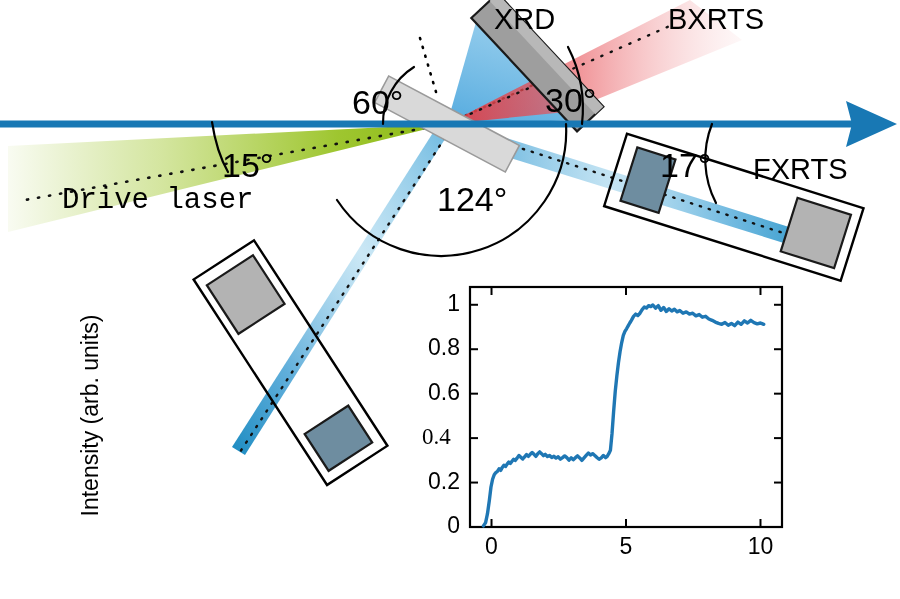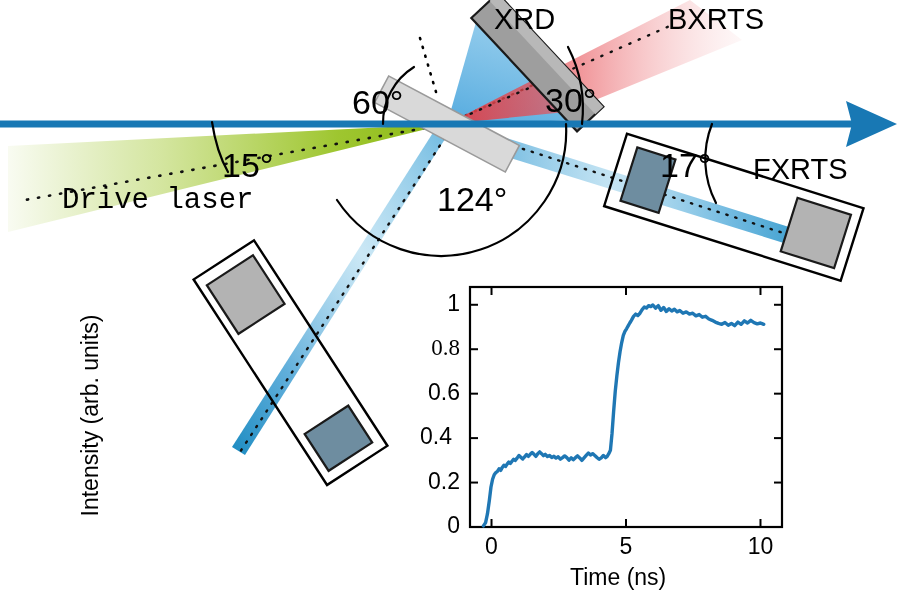--- a/index.html
+++ b/index.html
@@ -149,29 +149,28 @@
   <div class="lbl big" style="left:668px; top:5px;">BXRTS</div>
   <div class="lbl big" style="left:753px; top:155px;">FXRTS</div>
 
   <div class="lbl ang" style="left:222px; top:148px;">15°</div>
   <div class="lbl ang" style="left:352px; top:85px;">60°</div>
   <div class="lbl ang" style="left:545px; top:83px;">30°</div>
   <div class="lbl ang" style="left:660px; top:148px;">17°</div>
   <div class="lbl ang" style="left:422px; top:182px;margin-left:15px;">124°</div>
 
   <div class="lbl axlbl" id="yAxisTitle" style="left:-60px; top:404px; transform:rotate(-90deg); transform-origin:center center; width:300px; text-align:center;">Intensity (arb. units)</div>
-  <div class="lbl axlbl" style="left:570px; top:566px;">Time (ns)</div>
 
   <div id="xTickLabels">
       <div class="lbl tick" style="left: 467.517px; top: 535px; width: 48px; text-align: center;">0</div>
       <div class="lbl tick" style="left: 602px; top: 535px; width: 48px; text-align: center;">5</div>
       <div class="lbl tick" style="left: 736.483px; top: 535px; width: 48px; text-align: center;">10</div>
     </div>
   <div id="yTickLabels">
       <div class="lbl tick" style="left: 406px; top: 514px; width: 54px; text-align: right;">0</div>
       <div class="lbl tick" style="left: 406px; top: 469.556px; width: 54px; text-align: right;">0.2</div>
-      <div class="lbl tick" style="left: 398px; top: 425.111px; width: 54px; text-align: right;">0.4</div>
+      <div class="lbl tick" style="left: 422px; top: 425.111px; width: 54px;  font-family: Liberation Serif, serif;">0.4</div>
       <div class="lbl tick" style="left: 406px; top: 380.667px; width: 54px; text-align: right;">0.6</div>
-      <div class="lbl tick" style="left: 406px; top: 336.222px; width: 54px; text-align: right; font-family: Liberation Serif, serif;">0.8</div>
+      <div class="lbl tick" style="left: 406px; top: 336.222px; width: 54px; text-align: right;">0.8</div>
       <div class="lbl tick" style="left: 406px; top: 291.778px; width: 54px; text-align: right;">1</div>
     </div>
 
 </div>
 
 </body></html>

